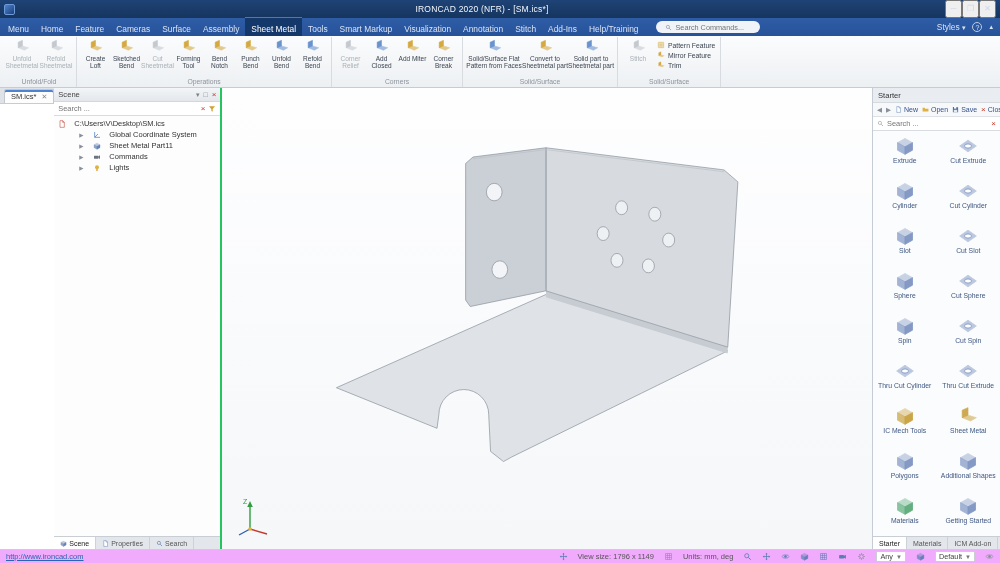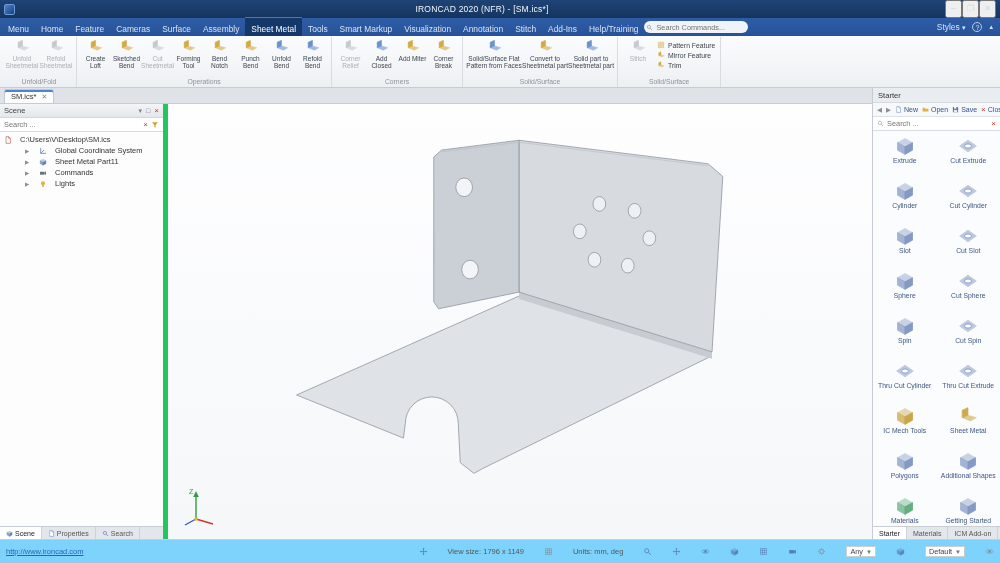--- a/index.html
+++ b/index.html
@@ -10,21 +10,21 @@
   
   .titlebar{height:18px;background:linear-gradient(#1e4376,#16355f);display:flex;align-items:center;color:#e8eef7;font-size:8.5px;padding:8px 4px;flex:0 0 auto}
   .logo{width:11px;height:11px;border-radius:2px;background:linear-gradient(135deg,#4d83d0,#1d3d74);border:1px solid #6d9ad8;margin-right:4px}
   .tb-title{flex:1;text-align:center;color:#f2f6fc;letter-spacing:.2px}
   .winbtn{width:17px;text-align:center;font-size:8px;color:#cdd8ea;cursor:default;line-height:14px}
 
   
   .menubar{height:18px;background:linear-gradient(#2e5da5,#27529a);display:flex;align-items:center;font-size:8.4px;color:#d9e3f3;padding:0 2px;flex:0 0 auto}
   .mtab{padding:7px 6px 4px;white-space:nowrap;cursor:default}
   .mtab.active{background:#15386a;color:#fff;box-shadow:inset 0 1px 0 #4a79b8}
-  .msearch{margin-left:0;display:flex;align-items:center;background:rgba(255,255,255,.93);border-radius:8px;height:12px;width:104px;padding:0 2px;gap:3px}
+  .msearch{margin-left:12px;display:flex;align-items:center;background:rgba(255,255,255,.93);border-radius:8px;height:12px;width:104px;padding:0 9px;gap:3px}
   .msearch svg{width:7px;height:7px;color:#8a909a;flex:0 0 auto}
   .msearch input{border:0;outline:0;background:transparent;font-size:7.3px;width:100%;color:#333;font-family:inherit}
   .mright{margin-left:auto;display:flex;align-items:center;gap:7px;padding-right:5px;color:#d9e3f3}
   .helpq{width:10px;height:10px;border:1px solid #bcd;border-radius:50%;font-size:7px;line-height:9px;text-align:center}
   .chev{font-size:7px}
 
   
   .ribbon{height:52px;background:linear-gradient(#fbfcfd,#edf0f3);border-bottom:1px solid #c6ccd3;display:flex;align-items:stretch;padding:1px 2px 0;flex:0 0 auto}
   .rgroup{display:flex;flex-direction:column;border-right:1px solid #d8dce1;padding:1px 3px 0}
   .rbtns{flex:1;display:flex;align-items:flex-start}
@@ -35,29 +35,29 @@
   .rbtn span{font-size:6.5px;line-height:7px;text-align:center;color:#3c4450;margin-top:1px}
   .rbtn.disabled span{color:#aab0b6}
   .rbtn.disabled svg{color:#bfc4ca}
   .rgroup-label{font-size:6.8px;color:#8d939c;text-align:center;height:10px;line-height:10px;white-space:nowrap}
   .stack{display:flex;flex-direction:column;justify-content:flex-start;gap:2px;padding:3px 2px 0}
   .stackitem{display:flex;align-items:center;gap:3px;font-size:6.8px;color:#3c4450;background:none;border:0;padding:0;font-family:inherit;white-space:nowrap;cursor:default}
   .stackitem svg{width:8px;height:8px;color:#d2a12e}
 
   
   .mainrow{flex:1;display:flex;min-height:0}
-  .leftcol{flex:1;display:flex;flex-direction:column;min-width:0}
+  .leftcol{flex:1;display:flex;flex-direction:row;min-width:0}
   .doctabs{height:16px;background:#dfe3e8;border-bottom:1px solid #c6ccd3;display:flex;align-items:flex-end;padding-left:4px;flex:0 0 auto}
   .doctab{background:#fdfdfe;border:1px solid #c2c8cf;border-bottom:0;font-size:7.5px;color:#333;padding:2px 6px;display:flex;gap:5px;align-items:center;border-radius:2px 2px 0 0;box-shadow:inset 0 2px 0 #4d83d0}
   .doctab .x{color:#888;font-size:7px}
 
   .contentrow{flex:1;display:flex;min-height:0}
 
   
-  .scenepanel{width:168px;background:#f2f4f6;border-right:5px solid #22c55e;display:flex;flex-direction:column;flex:0 0 auto}
+  .scenepanel{width:168px;background:#f2f4f6;border-right:2px solid #22c55e;display:flex;flex-direction:column;flex:0 0 auto}
   .panelhead{height:14px;display:flex;align-items:center;background:linear-gradient(#f3f5f8,#e3e7eb);border-bottom:1px solid #d2d7dc;font-size:7.6px;color:#444;padding:0 4px;gap:4px;flex:0 0 auto}
   .panelhead .sp{flex:1}
   .phbtn{color:#7c828a;font-size:7px;background:none;border:0;padding:0;font-family:inherit;cursor:default}
   .phbtn.red{color:#c0392b;font-size:8px}
   .searchrow{height:14px;display:flex;align-items:center;background:#fff;border-bottom:1px solid #d8dce0;padding:0 4px;gap:3px;flex:0 0 auto}
   .searchrow svg{width:7px;height:7px;color:#9aa0a8;flex:0 0 auto}
   .searchrow input{flex:1;border:0;outline:0;font-size:7.4px;color:#333;background:transparent;font-family:inherit;min-width:0}
   .redx{color:#c0392b;font-size:8px;background:none;border:0;padding:0;font-family:inherit;cursor:default}
   .funnelbtn{background:none;border:0;padding:0;cursor:default}
   .funnelbtn svg{width:8px;height:8px;color:#d2a12e}
@@ -82,21 +82,21 @@
   .rp-toolbar{height:14px;display:flex;align-items:center;gap:2px;background:#f6f8fa;border-bottom:1px solid #dde1e5;font-size:7px;padding:0 3px;flex:0 0 auto}
   .navbtn{color:#8a909a;font-size:6.5px;background:none;border:0;padding:0 1px;font-family:inherit;cursor:default}
   .tbbtn{display:flex;align-items:center;gap:2px;background:none;border:0;font-family:inherit;font-size:7px;color:#34508c;padding:0 1px;cursor:default}
   .tbbtn svg{width:7px;height:7px}
   .catgrid{flex:1;display:grid;grid-template-columns:1fr 1fr;grid-auto-rows:45px;overflow:hidden;background:#fbfcfd;padding-top:2px}
   .catitem{display:flex;flex-direction:column;align-items:center;justify-content:flex-start;gap:1px;padding-top:3px;background:none;border:0;font-family:inherit;cursor:default}
   .catitem svg{width:20px;height:20px;color:#7e95c3;flex:0 0 auto}
   .catitem span{font-size:6.8px;line-height:7.5px;color:#3d5683;text-align:center;max-width:58px}
 
   
-  .statusbar{height:24px;background:#7dd3fc;border-top:1px solid #c9ced4;display:flex;align-items:center;font-size:7.5px;color:#555;padding:0 6px;gap:20px;flex:0 0 auto;white-space:nowrap}
+  .statusbar{height:14px;background:#f0abfc;border-top:1px solid #c9ced4;display:flex;align-items:center;font-size:7.5px;color:#555;padding:0 6px;gap:10px;flex:0 0 auto;white-space:nowrap}
   .statusbar a{color:#2a64b5;text-decoration:underline}
   .sbspacer{flex:1}
   .sbicon{background:none;border:0;padding:0;cursor:default;display:flex;align-items:center}
   .sbicon svg{width:9px;height:9px;color:#5b7db3}
   .sbicon.gray svg{color:#858b93}
   .sbcombo{display:flex;align-items:center;gap:3px;border:1px solid #c9ced4;background:#fff;padding:0 3px;height:11px;font-size:7.3px;color:#444;cursor:default}
   .sbcombo .chev2{font-size:6px;color:#777}
   .sbtext{color:#555}
   .hiddefs{position:absolute;width:0;height:0;overflow:hidden}
 </style>

